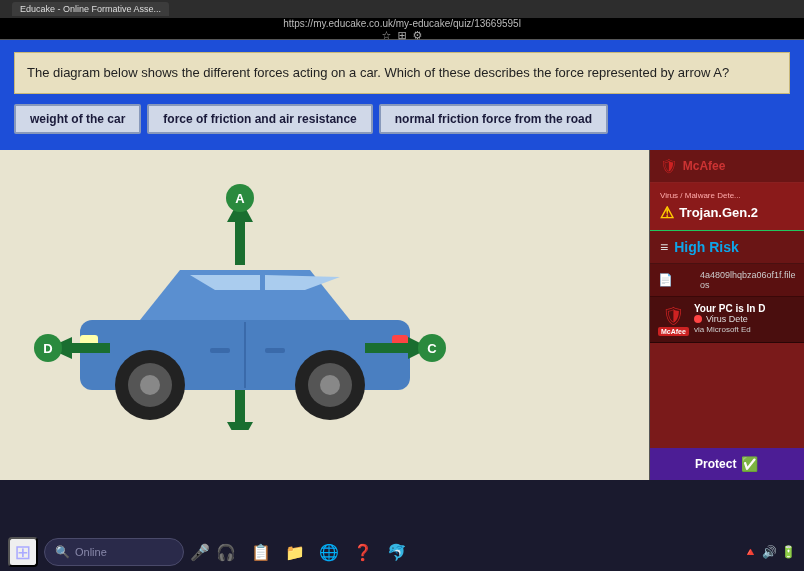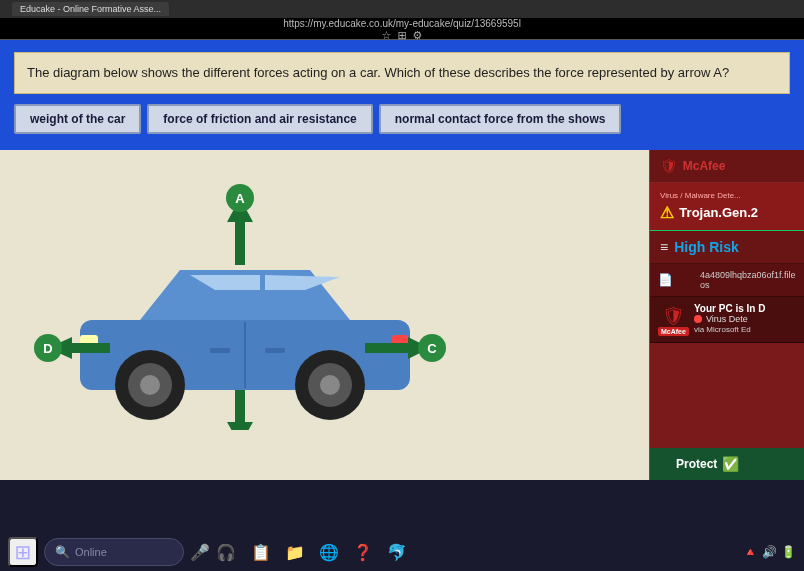--- a/index.html
+++ b/index.html
@@ -239,25 +239,25 @@
       font-size: 8px;
       margin-top: 1px;
     }
     .notify-icon-area {
       display: flex;
       flex-direction: column;
       align-items: center;
     }
 
     .mcafee-protect-section {
-      background: #14532d;
-      padding: 8px 26px;
-      display: flex;
-      align-items: center;
-      justify-content: flex-start;
+      background: #4c1d95;
+      padding: 8px 6px;
+      display: flex;
+      align-items: center;
+      justify-content: center;
       gap: 5px;
       margin-top: auto;
     }
     .protect-text {
       color: white;
       font-size: 12px;
       font-weight: bold;
     }
     .protect-check {
       color: #22cc44;
@@ -338,21 +338,21 @@
 
 <div class="main-content">
 
   <div class="question-box">
     <span>The diagram below shows the different forces acting on a car. Which of these describes the force represented by arrow A?</span>
   </div>
 
   <div class="answer-buttons">
     <button class="answer-btn">weight of the car</button>
     <button class="answer-btn">force of friction and air resistance</button>
-    <button class="answer-btn">normal contact force from the shows</button>
+    <button class="answer-btn">normal friction force from the road</button>
   </div>
 </div>
 
 <div class="diagram-area">
 
   <svg width="440" height="260" viewBox="0 0 440 260" style="position:absolute; left:20px; top:20px;">
 
     <rect x="60" y="150" width="330" height="70" rx="12" fill="#4a7fc1"></rect>
 
     <path d="M120 150 L160 100 L290 100 L330 150 Z" fill="#5a8fd0"></path>

